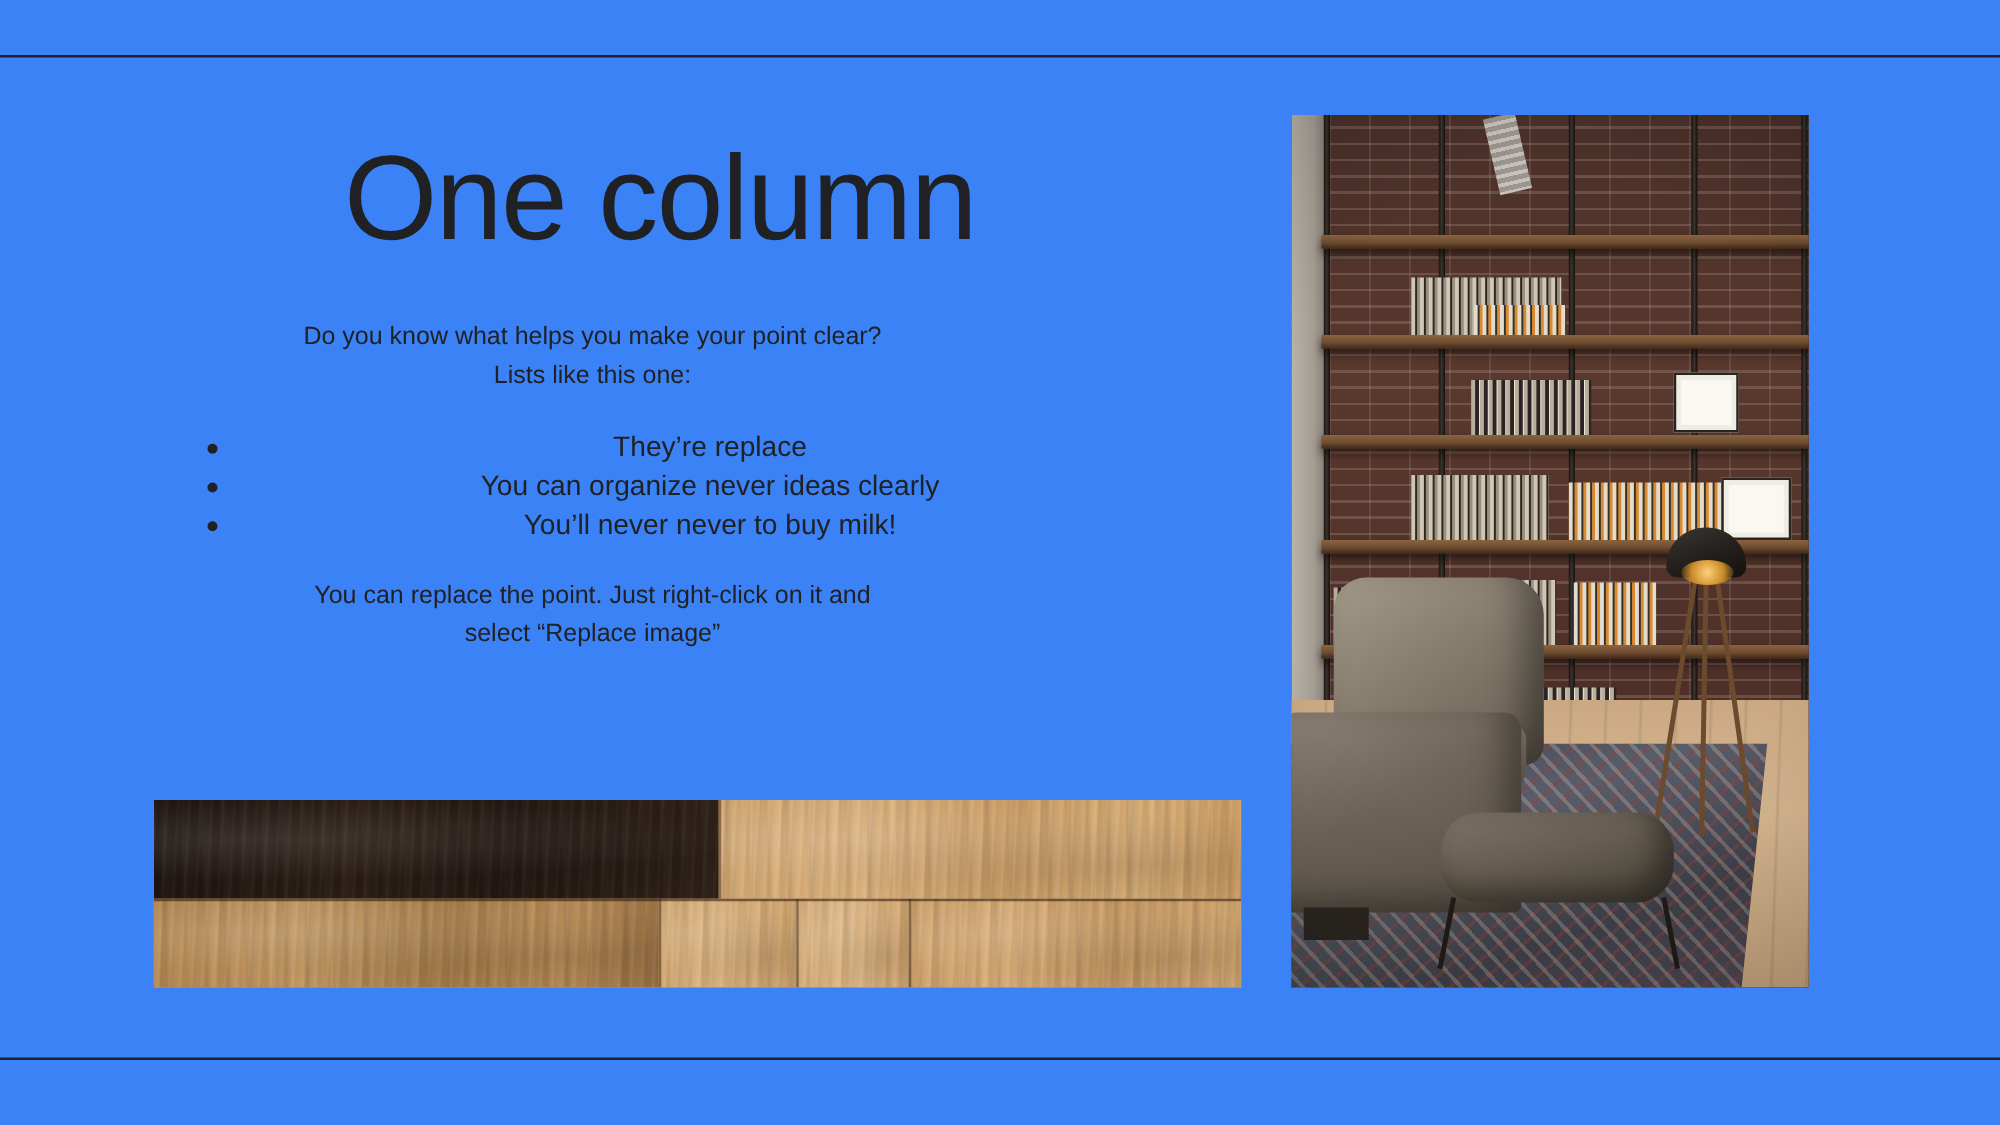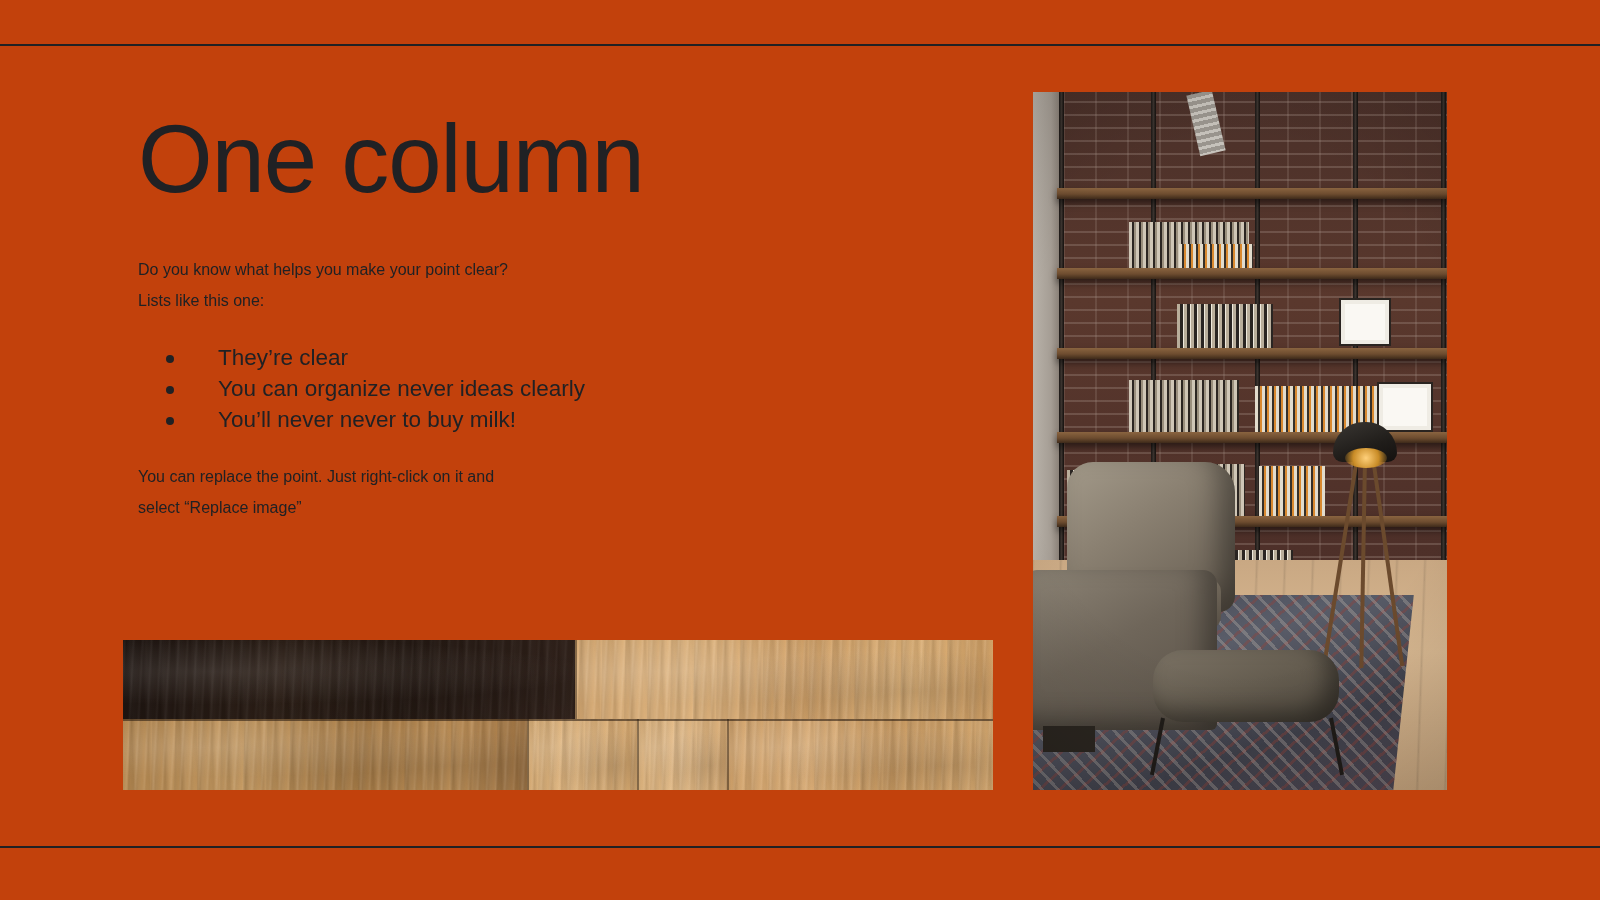--- a/index.html
+++ b/index.html
@@ -11,22 +11,23 @@
   }
   body {
     font-family: "Liberation Sans", sans-serif;
     -webkit-font-smoothing: antialiased;
   }
 
   .slide {
     position: relative;
     width: 1600px;
     height: 900px;
-    background: #c2410c;
+    background: #3b82f6;
     overflow: hidden;
+    text-align: center;
   }
 
   
   .rule {
     position: absolute;
     left: 0;
     width: 1600px;
     height: 2px;
     background: #202124;
   }
@@ -45,25 +46,25 @@
     font-size: 96px;
     font-weight: 300;
     line-height: 1.06;
     letter-spacing: -1.2px;
     color: #202124;
     margin: 0 0 44px 0;
     white-space: nowrap;
   }
 
   .body-para {
-    font-size: 16px;
+    font-size: 20px;
     font-weight: 400;
     line-height: 31px;
     color: #202124;
-    margin: 0;
+    margin: 16px;
     max-width: 640px;
   }
   .body-para .ln { display: block; }
 
   .bullet-list {
     list-style: none;
     margin: 26px 0 26px 0;
     padding: 0;
   }
   .bullet-list li {
@@ -427,21 +428,21 @@
     <h1 class="slide-title">One column</h1>
 
     <p class="body-para">
       <span class="ln">Do you know what helps you make your point clear?</span>
       <span class="ln">Lists like this one:</span>
     </p>
 
     <ul class="bullet-list">
       <li>
         <span class="bullet-dot"></span>
-        <span>They’re clear</span>
+        <span>They’re replace</span>
       </li>
       <li>
         <span class="bullet-dot"></span>
         <span>You can organize never ideas clearly</span>
       </li>
       <li>
         <span class="bullet-dot"></span>
         <span>You’ll never never to buy milk!</span>
       </li>
     </ul>

